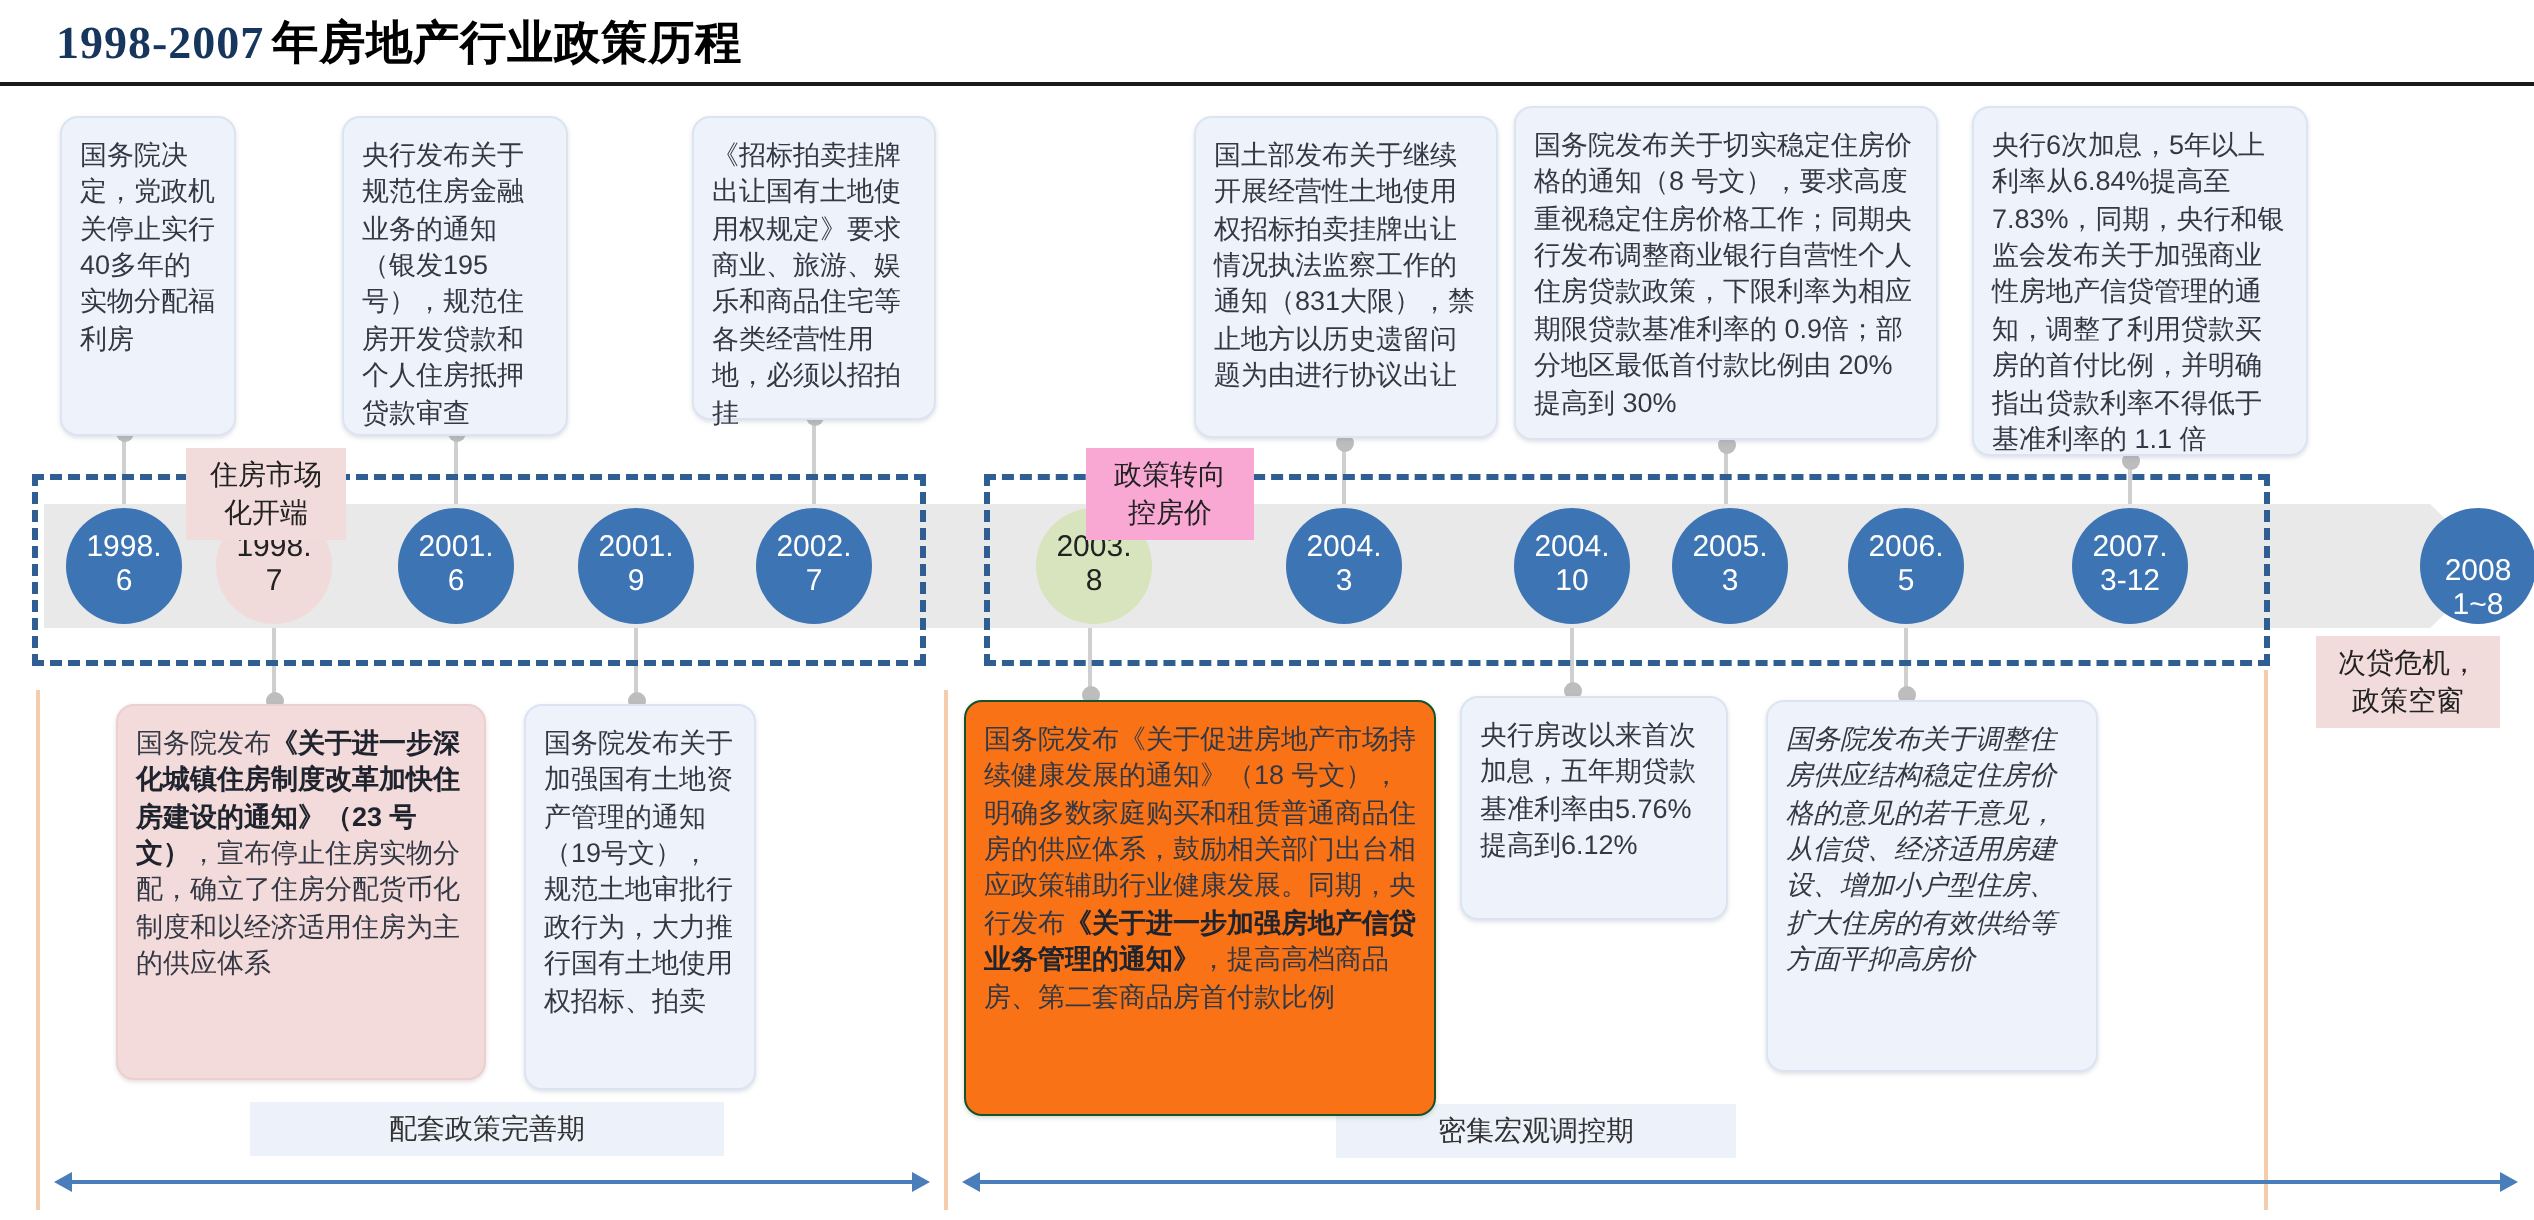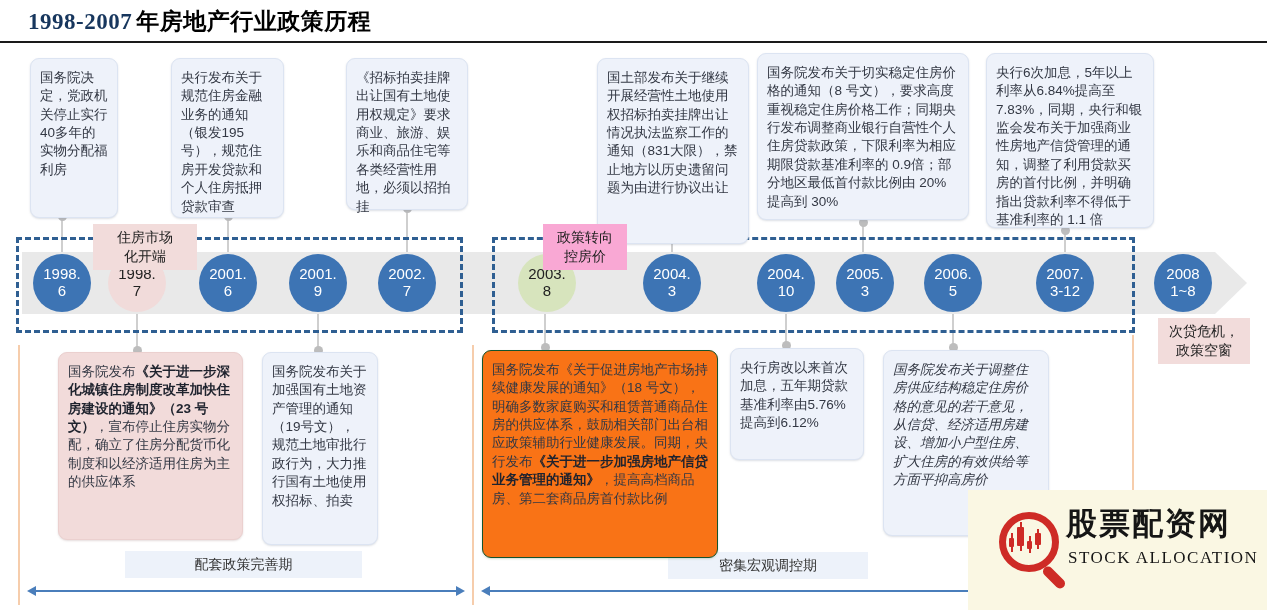--- a/index.html
+++ b/index.html
@@ -107,25 +107,25 @@
 
   <div class="band"></div>
   <div class="band-arrow"></div>
 
   <div class="dashed" style="left:16px;  width:447px;"></div>
   <div class="dashed" style="left:492px; width:643px;"></div>
 
   <div class="pbox blue" style="left:30px;  top:58px; width:88px;  height:160px;"><span>国务院决定，党政机关停止实行40多年的实物分配福利房</span></div>
   <div class="pbox blue" style="left:171px; top:58px; width:113px; height:160px;"><span>央行发布关于规范住房金融业务的通知（银发195号），规范住房开发贷款和个人住房抵押贷款审查</span></div>
   <div class="pbox blue" style="left:346px; top:58px; width:122px; height:152px;"><span>《招标拍卖挂牌出让国有土地使用权规定》要求商业、旅游、娱乐和商品住宅等各类经营性用地，必须以招拍挂</span></div>
-  <div class="pbox blue" style="left:597px; top:58px; width:152px; height:186px;"><span>国土部发布关于继续开展经营性土地使用权招标拍卖挂牌出让情况执法监察工作的通知（831大限），禁止地方以历史遗留问题为由进行协议出让</span></div>
+  <div class="pbox blue" style="left:597px; top:58px; width:152px; height:161px;"><span>国土部发布关于继续开展经营性土地使用权招标拍卖挂牌出让情况执法监察工作的通知（831大限），禁止地方以历史遗留问题为由进行协议出让</span></div>
   <div class="pbox blue" style="left:757px; top:53px; width:212px; height:167px;"><span>国务院发布关于切实稳定住房价格的通知（8 号文），要求高度重视稳定住房价格工作；同期央行发布调整商业银行自营性个人住房贷款政策，下限利率为相应期限贷款基准利率的 0.9倍；部分地区最低首付款比例由 20%提高到 30%</span></div>
   <div class="pbox blue" style="left:986px; top:53px; width:168px; height:175px;"><span>央行6次加息，5年以上利率从6.84%提高至7.83%，同期，央行和银监会发布关于加强商业性房地产信贷管理的通知，调整了利用贷款买房的首付比例，并明确指出贷款利率不得低于基准利率的 1.1 倍</span></div>
 
-  <div class="tag pink high" style="left:93px;  top:224px; width:104px;">住房市场
+  <div class="tag pink high" style="left:93px;  top:224px; width:80px;">住房市场
 化开端</div>
   <div class="tag green high" style="left:503px; top:224px; width:84px;">政策转向
 控房价</div>
   <div class="tag pink" style="left:1158px; top:318px; width:92px;">次贷危机，
 政策空窗</div>
 
   <div class="node blue" style="left:33px;">
       <span>1998.</span>
       <span>6</span>
     </div>
@@ -162,21 +162,21 @@
       <span>3</span>
     </div>
   <div class="node blue" style="left:924px;">
       <span>2006.</span>
       <span>5</span>
     </div>
   <div class="node blue" style="left:1036px;">
       <span>2007.</span>
       <span>3-12</span>
     </div>
-  <div class="node blue" style="left:1154px;">
+  <div class="node blue" style="left:1210px;justify-content:flex-end;">
       <span>2008</span>
       <span>1~8</span>
     </div>
 
   <div class="pbox pink" style="left:58px; top:352px; width:185px; height:188px;">
     <span>国务院发布</span><span class="b">《关于进一步深化城镇住房制度改革加快住房建设的通知》（23 号文）</span><span>，宣布停止住房实物分配，确立了住房分配货币化制度和以经济适用住房为主的供应体系</span>
   </div>
   <div class="pbox blue" style="left:262px; top:352px; width:116px; height:193px;">
     <span>国务院发布关于加强国有土地资产管理的通知（19号文），规范土地审批行政行为，大力推行国有土地使用权招标、拍卖</span>
   </div>
@@ -197,32 +197,14 @@
   <div class="phase-label" style="left:668px; top:552px; width:200px;">
       <span>密集宏观调控期</span>
     </div>
   <div class="phase-label" style="left:125px; top:551px; width:237px;">
       <span>配套政策完善期</span>
     </div>
 
   <div class="harrow" style="left:36px;  top:590px; width:420px;"></div>
   <div class="harrow" style="left:490px; top:590px; width:760px;"></div>
 
-  <div class="logo">
-    <div>
-      <div class="lens"></div>
-      <div class="lens-handle"></div>
-      <div>
-        <div class="wick" style="left:43px; top:43px; height:19px;"></div>
-        <div class="candle" style="left:41px; top:48px; width:5px; height:9px;"></div>
-        <div class="wick" style="left:52px; top:32px; height:29px;"></div>
-        <div class="candle" style="left:49px; top:37px; width:7px; height:19px;"></div>
-        <div class="wick" style="left:61px; top:46px; height:17px;"></div>
-        <div class="candle" style="left:59px; top:51px; width:5px; height:8px;"></div>
-        <div class="wick" style="left:69px; top:39px; height:20px;"></div>
-        <div class="candle" style="left:67px; top:43px; width:6px; height:12px;"></div>
-      </div>
-    </div>
-    <div class="logo-name">股票配资网</div>
-    <div class="logo-sub">STOCK ALLOCATION</div>
-  </div>
 
 </div>
 
 </body></html>

